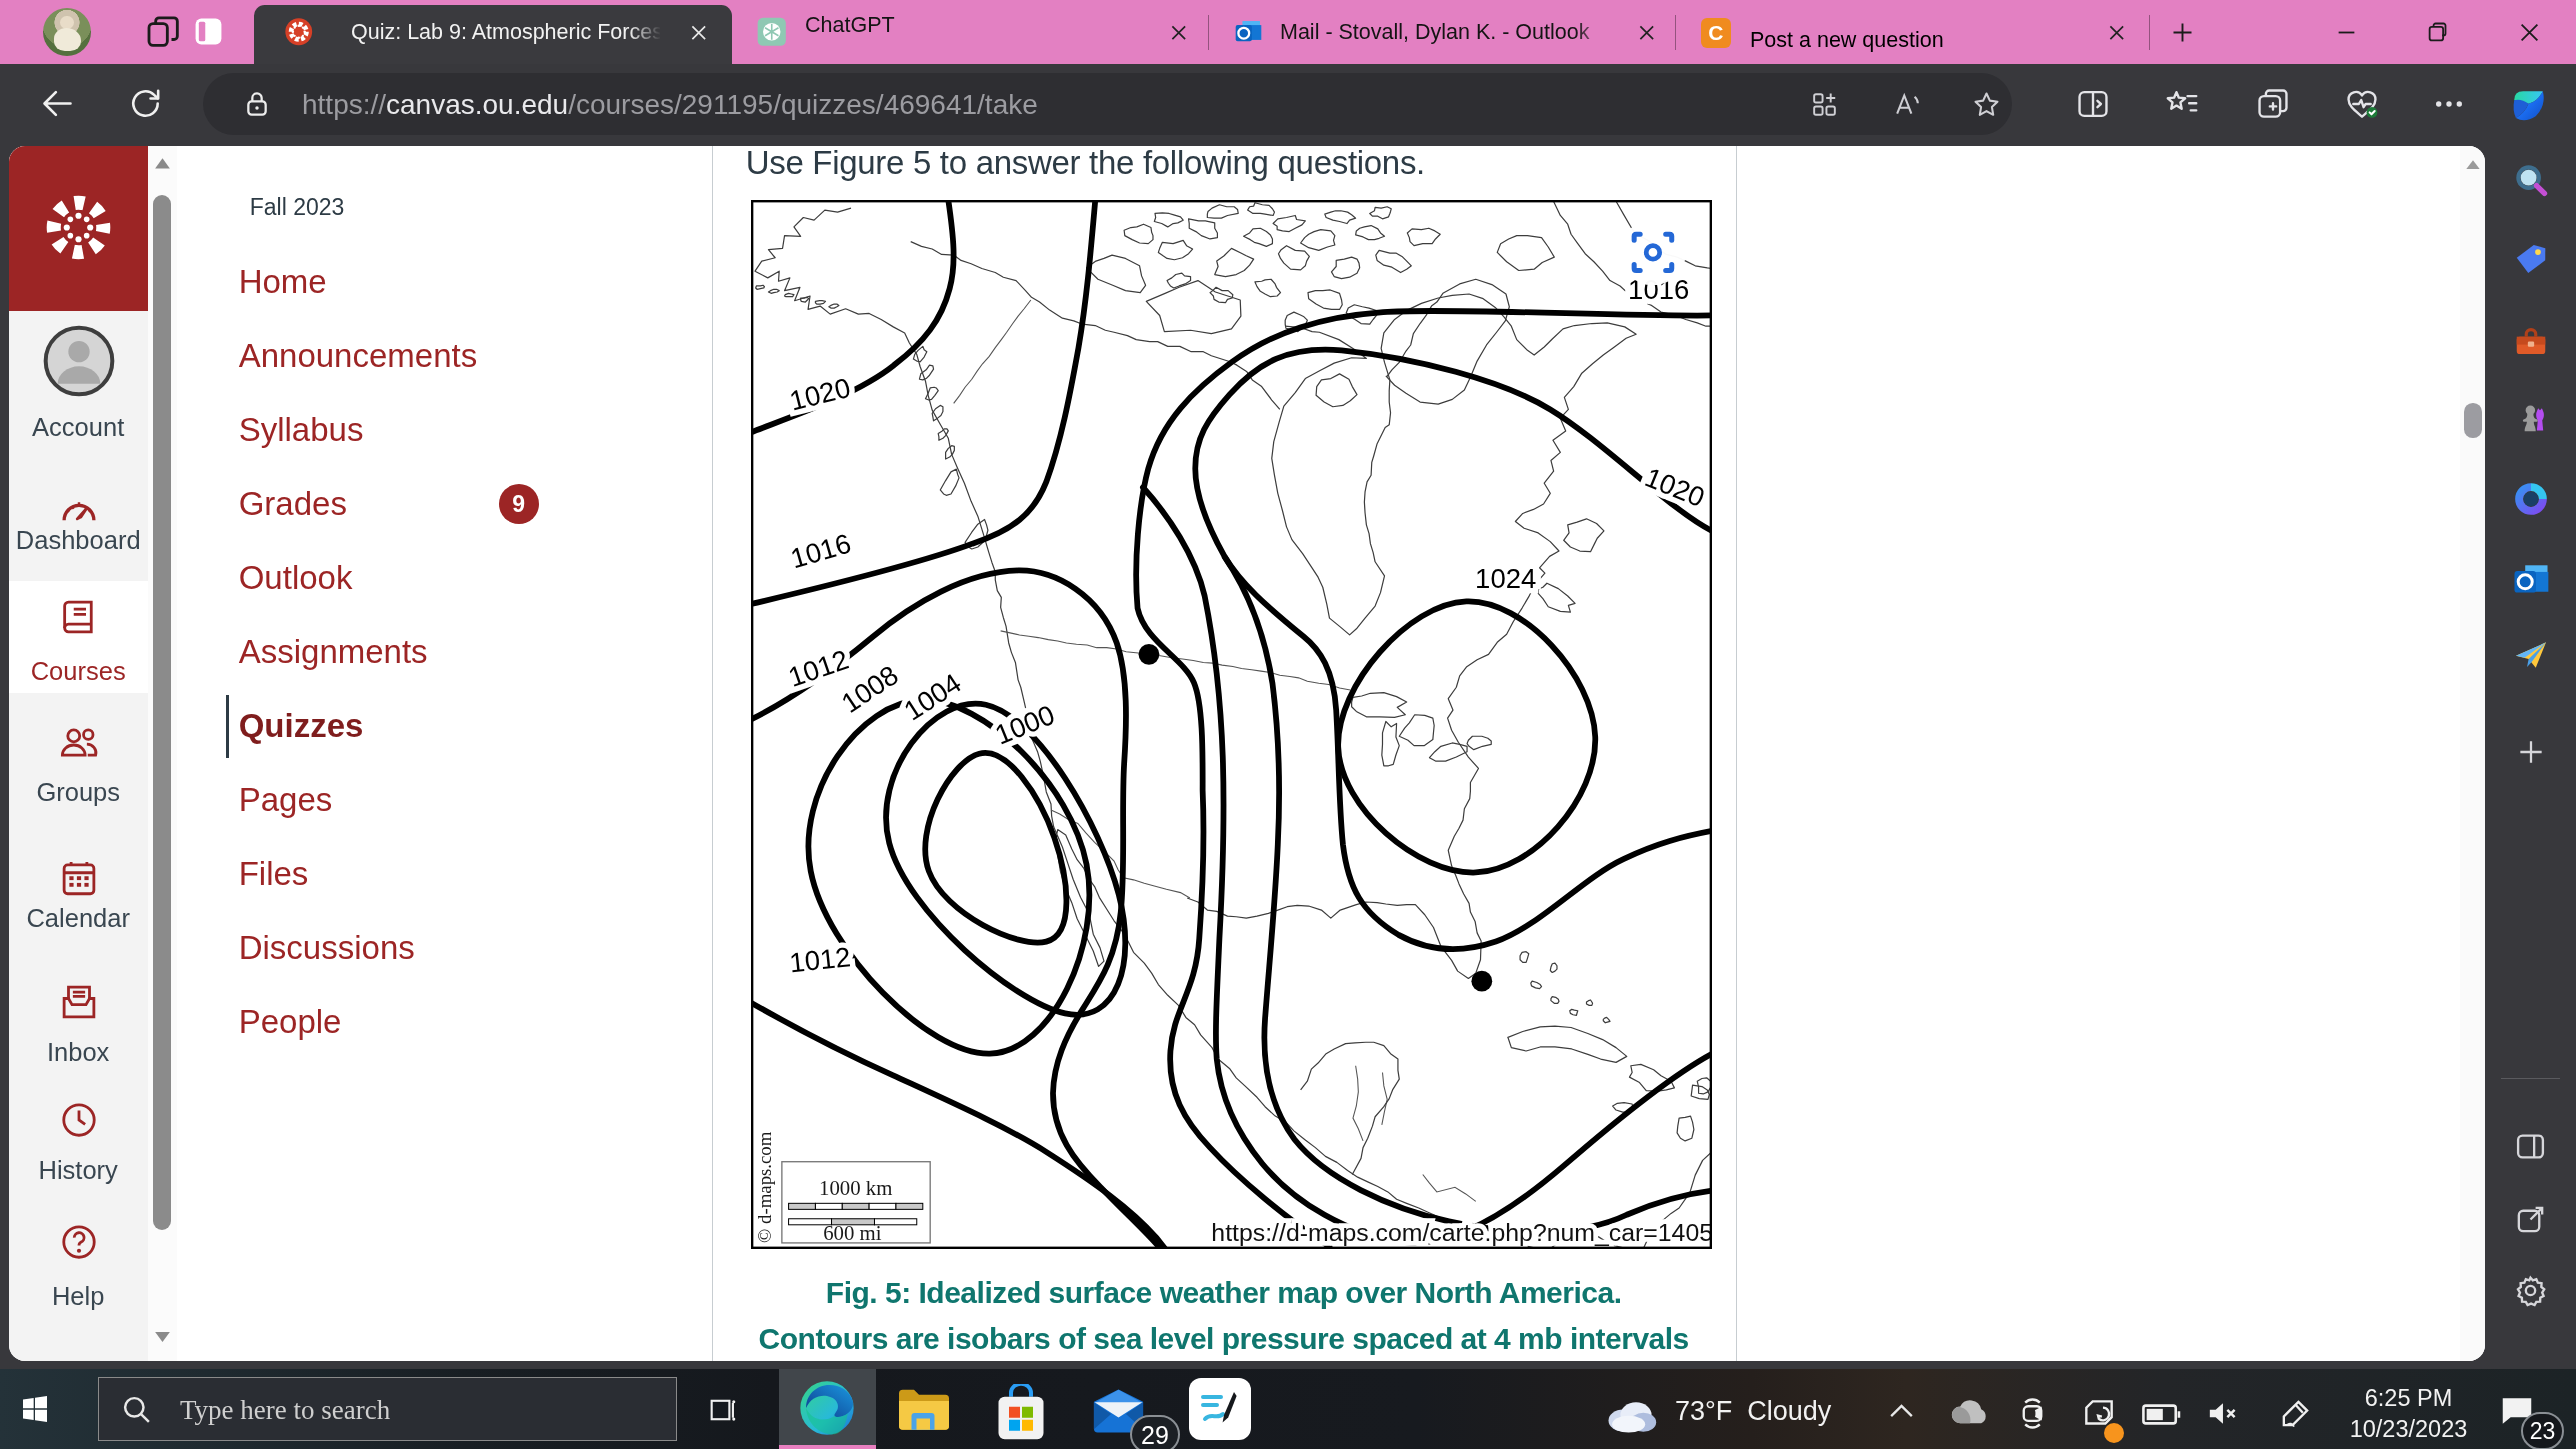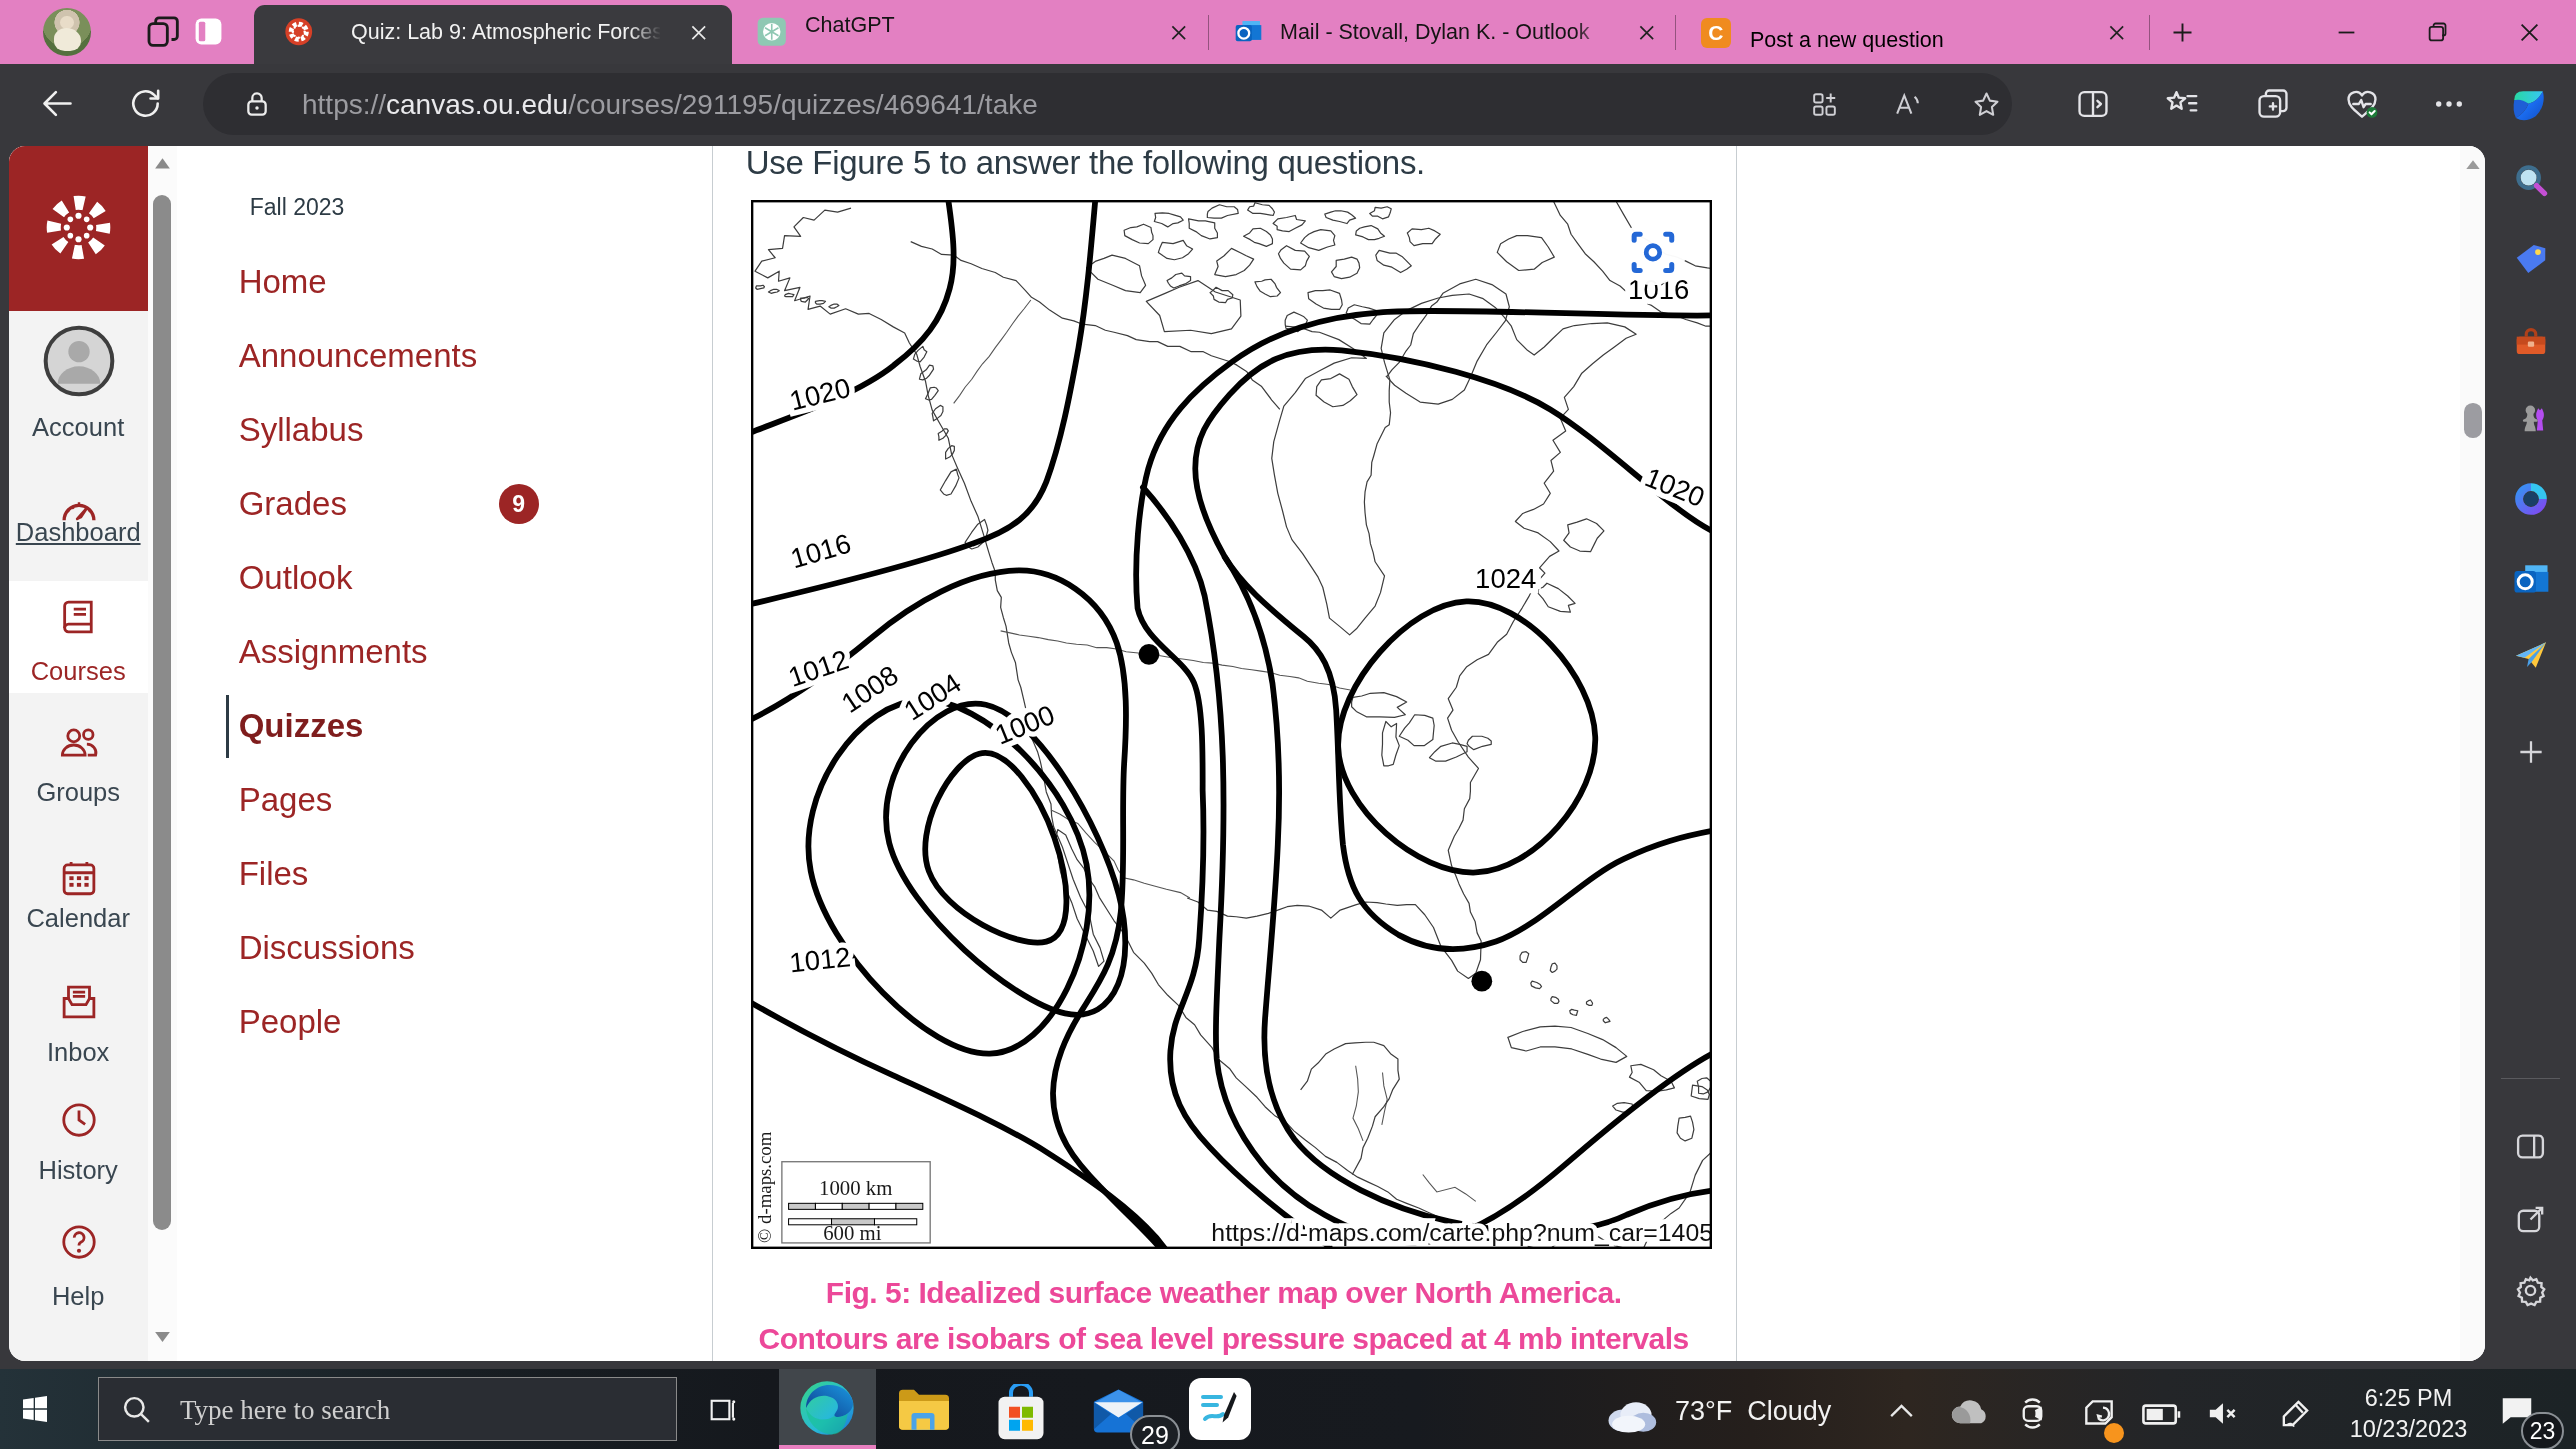--- a/index.html
+++ b/index.html
@@ -200,21 +200,21 @@
     <circle cx="54" cy="40" r="16" fill="#a9a9a9"></circle>
     <path d="M22 88 a32 26 0 0 1 64 0 Z" fill="#a9a9a9"></path>
   </svg>
   <div class="cl" style="top:267px;">Account</div>
 
   <svg class="abs cicon" style="top:341px" viewBox="0 0 24 24">
     <path d="M3.5 19 a8.5 8.5 0 1 1 17 0" fill="none" stroke="#9c2525" stroke-width="1.9"></path>
     <path d="M5 13 l1.5 1 M12 10.5 v-1.8 M19 13 l-1.5 1 M8 11 l1 1.4" stroke="#9c2525" stroke-width="1.4"></path>
     <path d="M11 18.2 L16.2 12.4 L13 17.2 Z" fill="#9c2525" stroke="#9c2525" stroke-width="1.6" stroke-linejoin="round"></path>
   </svg>
-  <div class="cl" style="top:372px;text-decoration:underline;">Dashboard</div>
+  <div class="cl" style="top:380px;">Dashboard</div>
 
   <svg class="abs cicon" style="top:450px" viewBox="0 0 24 24" fill="none" stroke="#9c2525" stroke-width="1.6">
     <path d="M6 3.5 H19 V20.5 H6 a2.2 2.2 0 0 1 -2.2 -2.2 V5.7 A2.2 2.2 0 0 1 6 3.5 Z"></path>
     <path d="M3.8 18.3 a2.2 2.2 0 0 1 2.2 -2.2 H19"></path>
     <path d="M9 7.5 H16 M9 10.5 H16"></path>
   </svg>
   <div class="cl" style="top:511px;color:#9c2525;">Courses</div>
 
   <svg class="abs cicon" style="top:575px" viewBox="0 0 24 24" fill="none" stroke="#9c2525" stroke-width="1.6">
     <circle cx="9" cy="8.5" r="3.4"></circle>
@@ -424,21 +424,21 @@
  <path d="M 1316,60 V 54 Q 1316,51 1319,51 H 1325"></path>
  <path d="M 1363,51 H 1369 Q 1372,51 1372,54 V 60"></path>
  <path d="M 1372,96 V 102 Q 1372,105 1369,105 H 1363"></path>
  <path d="M 1325,105 H 1319 Q 1316,105 1316,102 V 96"></path>
 </g>
 <circle cx="1344" cy="78" r="10" fill="none" stroke="#2468d6" stroke-width="7"></circle>
 <rect x="0" y="0" width="1432" height="1563" fill="none" stroke="#000" stroke-width="7"></rect>
 </svg>
     </div>
 
-  <div class="abs" style="left:703px;top:1124px;width:1024px;text-align:center;font-size:30px;letter-spacing:-0.5px;line-height:46px;font-weight:bold;color:#ec4899;">Fig. 5: Idealized surface weather map over North America.<br>Contours are isobars of sea level pressure spaced at 4 mb intervals</div>
+  <div class="abs" style="left:703px;top:1124px;width:1024px;text-align:center;font-size:30px;letter-spacing:-0.5px;line-height:46px;font-weight:bold;color:#0f766e;">Fig. 5: Idealized surface weather map over North America.<br>Contours are isobars of sea level pressure spaced at 4 mb intervals</div>
 
   <div class="abs" style="left:2451px;top:0;width:25px;height:1215px;background:#fafafa;"></div>
   <svg class="abs" style="left:2454px;top:10.7px" width="20" height="16" viewBox="0 0 30 24">
       <path d="M15 5 L25 18 H5 Z" fill="#9a9a9a"></path>
     </svg>
   <div class="abs" style="left:2455px;top:257px;width:18px;height:35px;border-radius:8.7px;background:#9c9ca1;"></div>
 </div>
 <div id="esidebar">
 
   <svg class="abs" style="left:22px;top:20px" width="43" height="43" viewBox="0 0 24 24">

